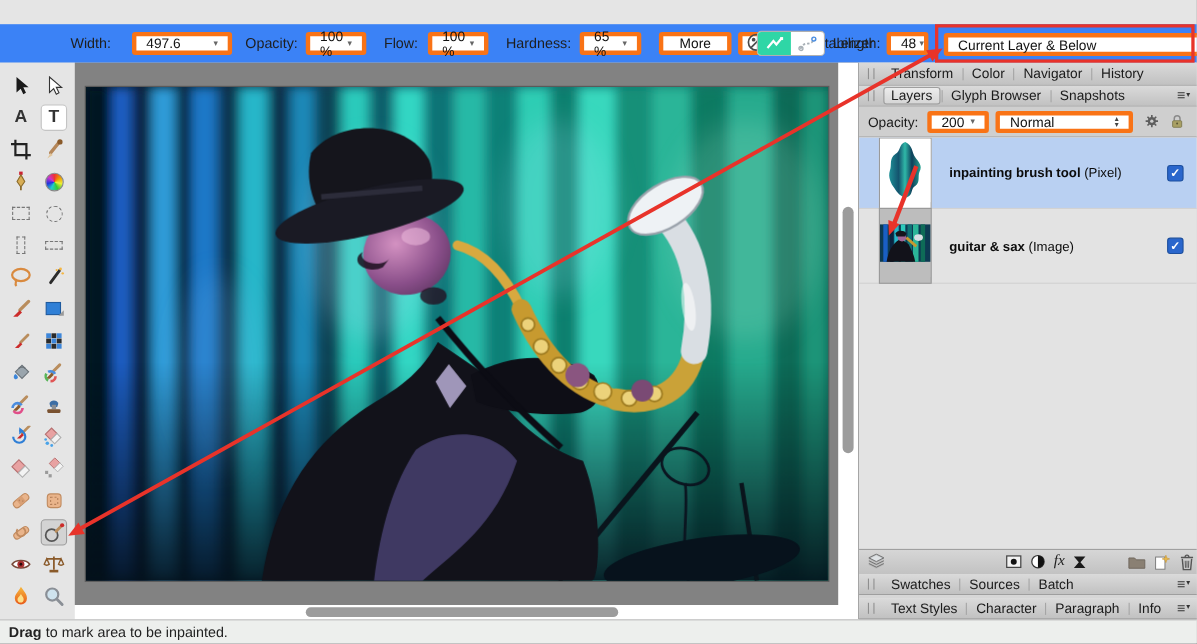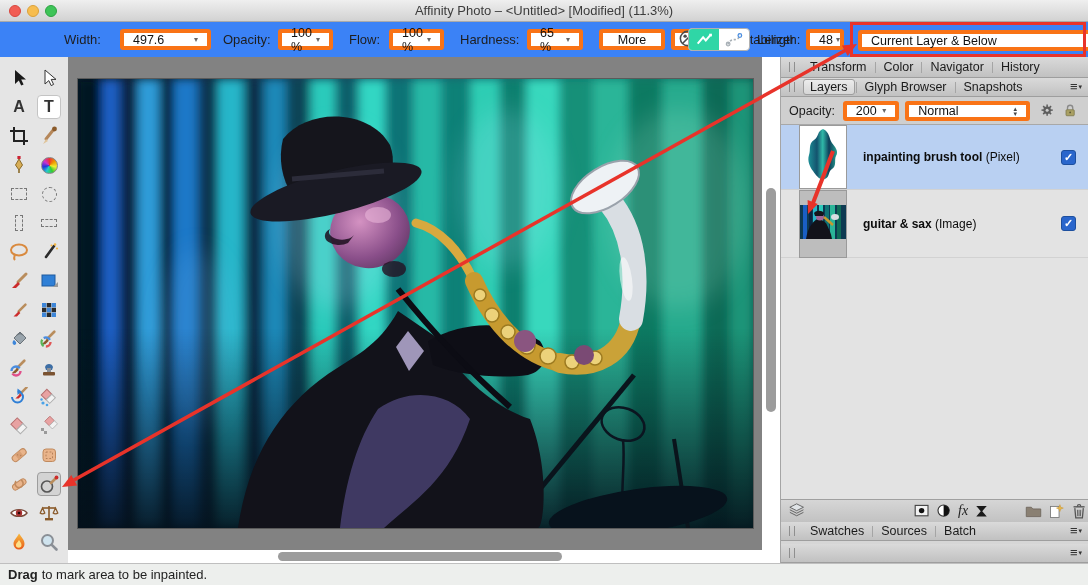--- a/index.html
+++ b/index.html
@@ -95,28 +95,20 @@
   
   .annot { position:absolute; inset:0; pointer-events:none; z-index:60; }
   .wheel { width:17px; height:17px; border-radius:50%;
     background:conic-gradient(#e33,#e90,#ee3,#3c3,#2cc,#23d,#c3c,#e33); border:1px solid #888; }
 </style>
 </head>
 <body>
 
 <div class="app">
 
-  <div class="titlebar">
-    <div class="lights">
-      <span class="light r"></span>
-      <span class="light y"></span>
-      <span class="light g"></span>
-    </div>
-    <div class="title">Affinity Photo – &lt;Untitled&gt; [Modified] (11.3%)</div>
-  </div>
 
   <div class="toolbar">
     <span class="tlabel" style="left:64px">Width:</span>
     <div class="combo" style="left:120px;width:91px">
       <span class="cval">497.6</span>
         <span class="carr">▾</span>
     </div>
 
     <span class="tlabel" style="left:223px">Opacity:</span>
     <div class="combo" style="left:278px;width:55px">
@@ -692,20 +684,29 @@
           <span class="vsep"></span>
           <span class="ptab">Sources</span>
           <span class="vsep"></span>
           <span class="ptab">Batch</span>
         </span>
       <span class="pmenu">≡<i>▾</i></span>
     </div>
     <div class="pgap"></div>
     <div class="phead tabs2">
       <span class="grip"></span>
+      <span id="tabsD" style="display: flex; align-items: center;">
+          <span class="ptab">Text Styles</span>
+          <span class="vsep"></span>
+          <span class="ptab">Character</span>
+          <span class="vsep"></span>
+          <span class="ptab">Paragraph</span>
+          <span class="vsep"></span>
+          <span class="ptab">Info</span>
+        </span>
       <span class="pmenu">≡<i>▾</i></span>
     </div>
   </div>
 
   <div class="statusbar">
     <b>Drag</b>
     <span>to mark area to be inpainted.</span>
   </div>
 
   <svg class="annot" width="1088" height="585">

